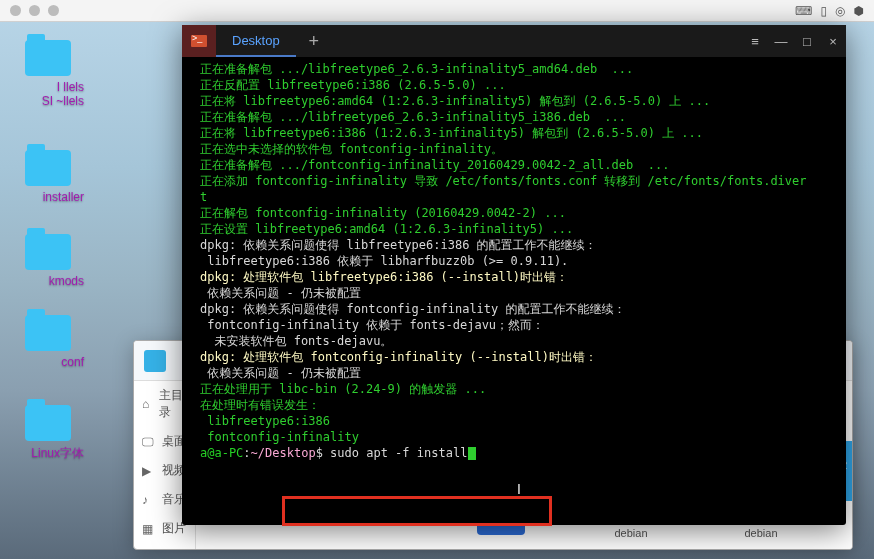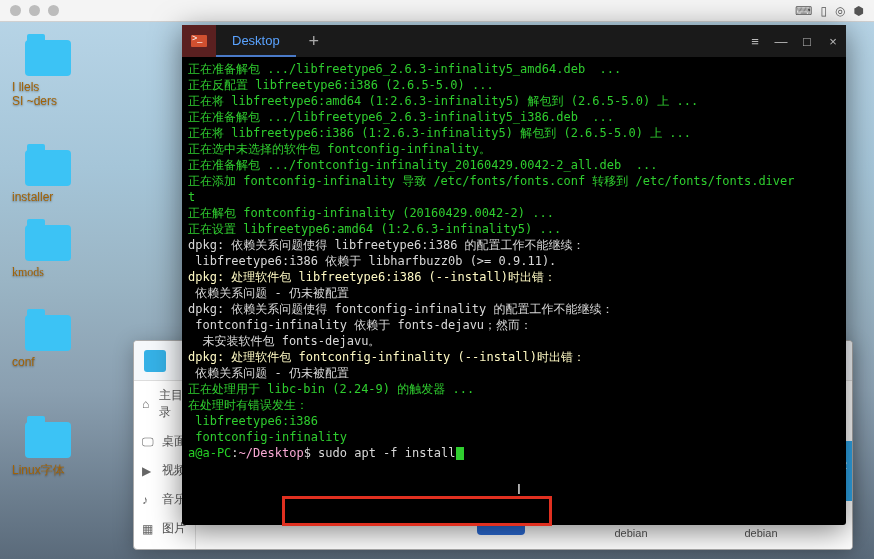--- a/index.html
+++ b/index.html
@@ -9,21 +9,21 @@
     position: relative;
   }
   
   .mac-titlebar { position:absolute; top:0; left:0; right:0; height:22px; background:#f4f4f4; border-bottom:1px solid #d0d0d0; display:flex; align-items:center; }
   .traffic { display:flex; gap:8px; padding-left:10px; }
   .traffic span { width:11px; height:11px; border-radius:50%; background:#bcbcbc; }
   .title-center { flex:1; text-align:center; font-size:12px; color:#999; }
   .title-right { display:flex; gap:8px; padding-right:10px; font-size:12px; color:#555; }
 
   
-  .desk-icon { position:absolute; width:72px; text-align:left; color:#a16207; font-size:12px; text-shadow:0 1px 2px rgba(0,0,0,.4); }
+  .desk-icon { position:absolute; width:72px; text-align:right; color:#a21caf; font-size:12px; text-shadow:0 1px 2px rgba(0,0,0,.4); }
   .folder-glyph { width:46px; height:36px; margin:0 auto 4px; background:#3cc3f5; border-radius:4px; position:relative; }
   .folder-glyph::before { content:""; position:absolute; top:-6px; left:2px; width:18px; height:8px; background:#3cc3f5; border-radius:2px 2px 0 0; }
 
   
   .fm-window { position:absolute; left:133px; top:340px; width:720px; height:210px; background:#fff; border:1px solid #aaa; border-radius:4px; overflow:hidden; box-shadow:0 4px 20px rgba(0,0,0,.25); }
   .fm-header { height:40px; background:#f5f8fb; border-bottom:1px solid #ddd; display:flex; align-items:center; padding:0 10px; }
   .fm-logo { width:22px; height:22px; background:#35b1e6; border-radius:3px; }
   .fm-body { display:flex; height:calc(100% - 40px); }
   .fm-side { width:62px; border-right:1px solid #e0e0e0; font-size:12px; color:#555; }
   .fm-side .fm-item { display:flex; align-items:center; gap:6px; padding:6px 8px; cursor:pointer; }
@@ -39,21 +39,21 @@
   .term-window { position:absolute; left:182px; top:25px; width:664px; height:500px; background:#000; border-radius:3px; box-shadow:0 6px 30px rgba(0,0,0,.5); display:flex; flex-direction:column; }
   .term-tabs { height:32px; background:#1a1a1a; display:flex; align-items:stretch; color:#ddd; }
   .t-iconbox { width:34px; display:flex; align-items:center; justify-content:center; background:#5a2020; }
   .t-iconbox .ticon { width:16px; height:12px; background:#d05030; border-radius:1px; position:relative; }
   .t-iconbox .ticon::after { content:">_"; position:absolute; left:1px; top:-2px; font-size:9px; color:#fff; }
   .t-tab { padding:13px 16px; display:flex; align-items:center; color:#5aa3ff; border-bottom:2px solid #4a7ac8; font-size:13px; }
   .t-plus { width:36px; display:flex; align-items:center; justify-content:center; font-size:18px; color:#aaa; cursor:pointer; }
   .t-spacer { flex:1; }
   .t-winbtn { width:26px; display:flex; align-items:center; justify-content:center; color:#bbb; font-size:13px; cursor:pointer; }
 
-  .term-body { flex:1; padding:4px 6px; font-family: "DejaVu Sans Mono","Menlo","Consolas",monospace; font-size:12px; line-height:16px; color:#2fce2f; white-space:pre; overflow:hidden; }
+  .term-body { flex:1; padding:4px 18px; font-family: "DejaVu Sans Mono","Menlo","Consolas",monospace; font-size:12px; line-height:16px; color:#2fce2f; white-space:pre; overflow:hidden; }
   .tl-white { color:#d8d8d8; }
   .tl-yellow { color:#fef9c3; }
   .prompt-user { color:#25d025; }
   .prompt-path { color:#f9a8d4; }
   .prompt-dollar { color:#d8d8d8; }
   .cmd-text { color:#d8d8d8; }
   .cursor { display:inline-block; width:8px; height:13px; background:#2fce2f; vertical-align:text-bottom; margin-left:1px; }
   .red-box { position:absolute; border:3px solid #e03020; pointer-events:none; }
   .mouse-pointer { position:absolute; font-size:14px; color:#eee; pointer-events:none; }
 </style>
@@ -71,35 +71,35 @@
     <span>⌨</span>
     <span>▯</span>
     <span>◎</span>
     <span>⬢</span>
   </div>
 </div>
 
 <div class="desk-icon" style="left:12px; top:40px;">
   <div class="folder-glyph"></div>
   <div>I    llels</div>
-  <div>SI    ~ders</div>
+  <div>SI    ~llels</div>
 </div>
 <div class="desk-icon" style="left:12px; top:150px;">
   <div class="folder-glyph"></div>
   <div>installer</div>
 </div>
-<div class="desk-icon" style="left:12px; top:225px;font-family:Liberation Serif, serif;">
+<div class="desk-icon" style="left:12px; top:234px;">
   <div class="folder-glyph"></div>
   <div>kmods</div>
 </div>
 <div class="desk-icon" style="left:12px; top:315px;">
   <div class="folder-glyph"></div>
   <div>conf</div>
 </div>
-<div class="desk-icon" style="left:12px; top:422px;">
+<div class="desk-icon" style="left:12px; top:405px;">
   <div class="folder-glyph"></div>
   <div>Linux字体</div>
 </div>
 
 <div class="fm-window">
   <div class="fm-header">
     <div class="fm-logo"></div>
   </div>
   <div class="fm-body">
     <div class="fm-side">

